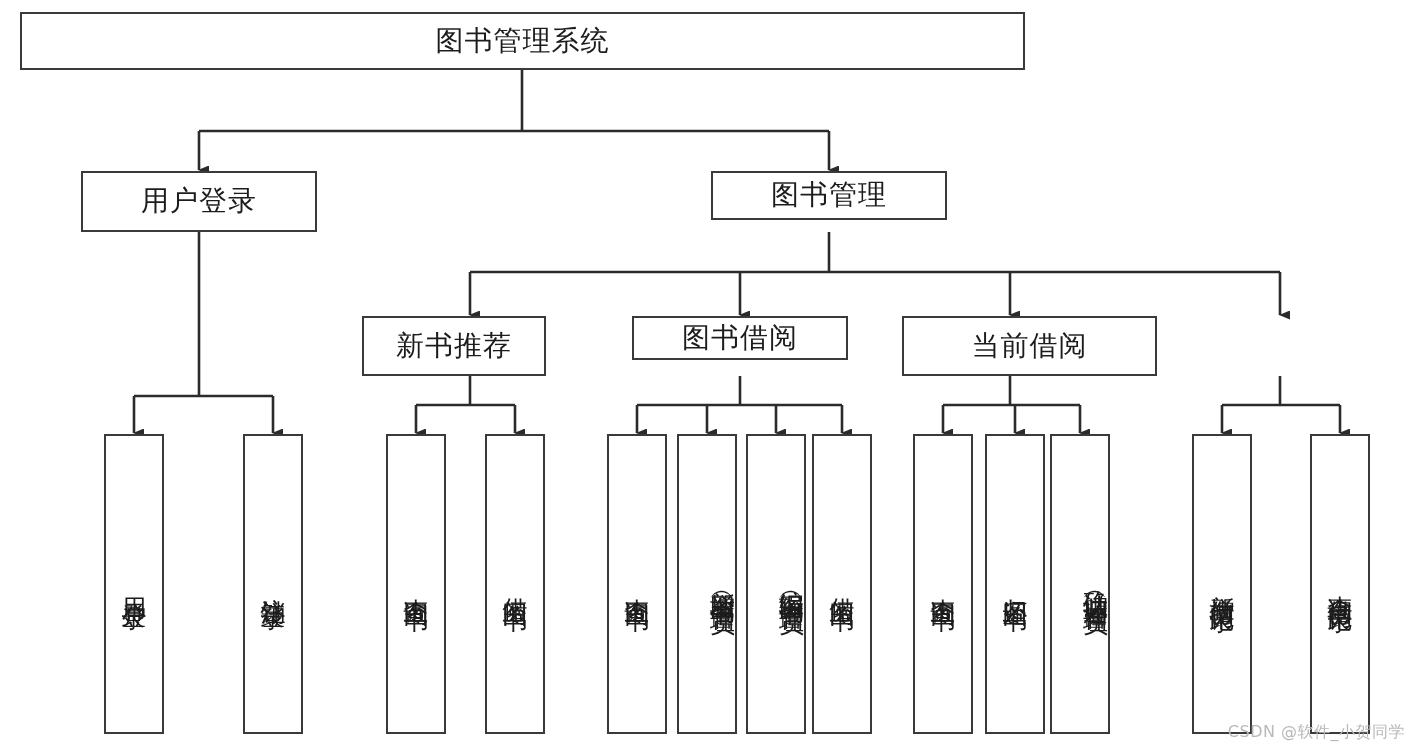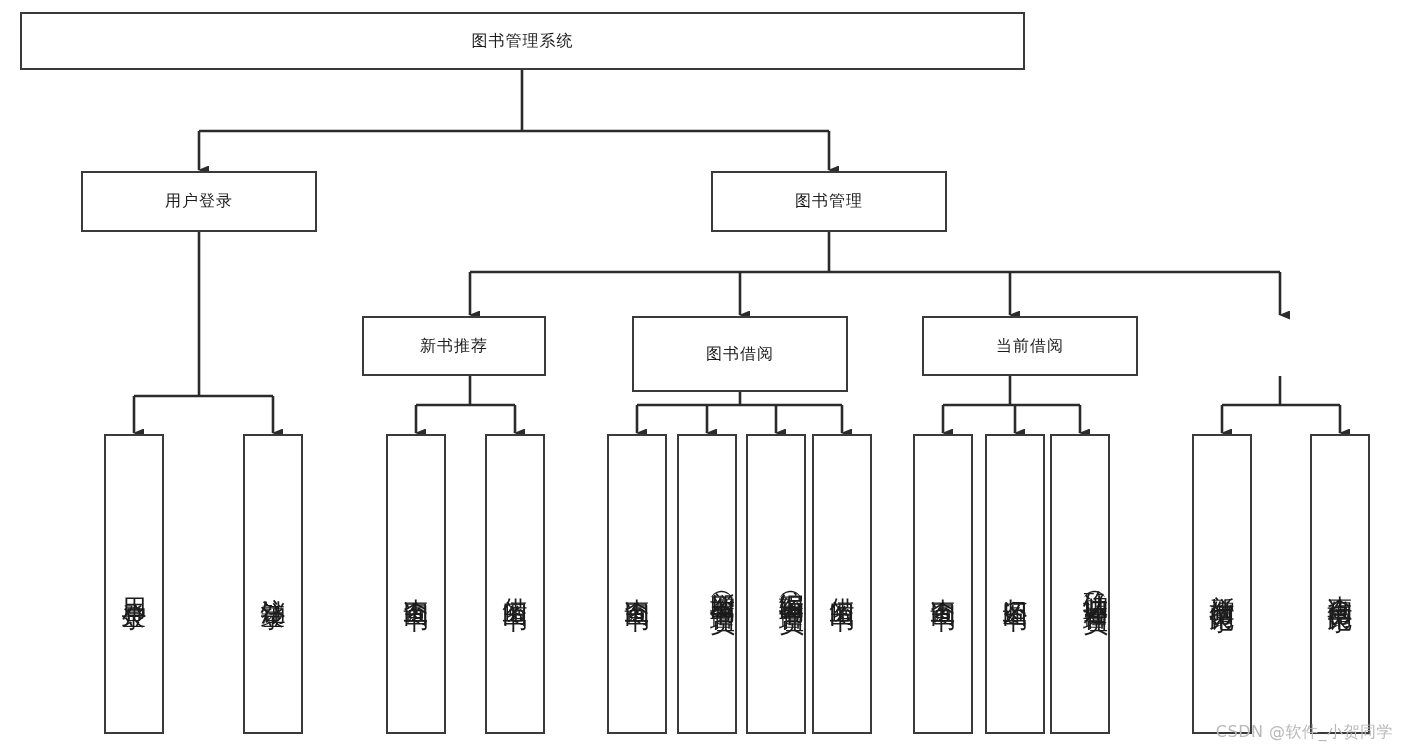--- a/index.html
+++ b/index.html
@@ -31,21 +31,21 @@
     box-sizing: border-box;
     background: #ffffff;
     border: 2px solid #3a3a3a;
     display: flex;
     align-items: center;
     justify-content: center;
     color: #1c1c1c;
     z-index: 2;
   }
   .node-h {
-    font-size: 16px;
+    font-size: 28px;
     letter-spacing: 1px;
     line-height: 1.15;
   }
   .node-v {
     writing-mode: vertical-rl;
     text-orientation: upright;
     font-size: 25px;
     letter-spacing: 3px;
     line-height: 1.0;
     padding-top: 4px;
@@ -53,21 +53,21 @@
     align-items: flex-start;
     justify-content: center;
     text-align: center;
     overflow: hidden;
   }
   .node-v.center-v {
     align-items: center;
   }
   .watermark {
     position: absolute;
-    right: 12px;
+    right: 0;
     bottom: 4px;
     font-size: 16px;
     color: #b9b9b9;
     z-index: 5;
     white-space: nowrap;
     letter-spacing: 0.5px;
     text-align: center;
   }
 </style>
 </head>
@@ -118,31 +118,31 @@
       </g>
   </svg>
 
   <div class="node node-h" style="left: 20px; top: 12px; width: 1005px; height: 58px;">
     <span>图书管理系统</span>
   </div>
 
   <div class="node node-h" style="left: 81px; top: 171px; width: 236px; height: 61px;">
     <span>用户登录</span>
   </div>
-  <div class="node node-h" style="left: 711px; top: 171px; width: 236px; height: 61px;">
+  <div class="node node-h" style="left: 711px; top: 171px; width: 236px; height: 49px;">
     <span>图书管理</span>
   </div>
 
   <div class="node node-h" style="left: 362px; top: 316px; width: 184px; height: 60px;">
     <span>新书推荐</span>
   </div>
-  <div class="node node-h" style="left: 632px; top: 316px; width: 216px; height: 76px;">
+  <div class="node node-h" style="left: 632px; top: 316px; width: 216px; height: 44px;">
     <span>图书借阅</span>
   </div>
-  <div class="node node-h" style="left: 922px; top: 316px; width: 216px; height: 60px;">
+  <div class="node node-h" style="left: 902px; top: 316px; width: 255px; height: 60px;">
     <span>当前借阅</span>
   </div>
 
   <div class="node node-v center-v" style="left: 104px; top: 434px; width: 60px; height: 300px;">
     <span>用户登录</span>
   </div>
   <div class="node node-v center-v" style="left: 243px; top: 434px; width: 60px; height: 300px;">
     <span>注销登录</span>
   </div>
   <div class="node node-v center-v" style="left: 386px; top: 434px; width: 60px; height: 300px;">

